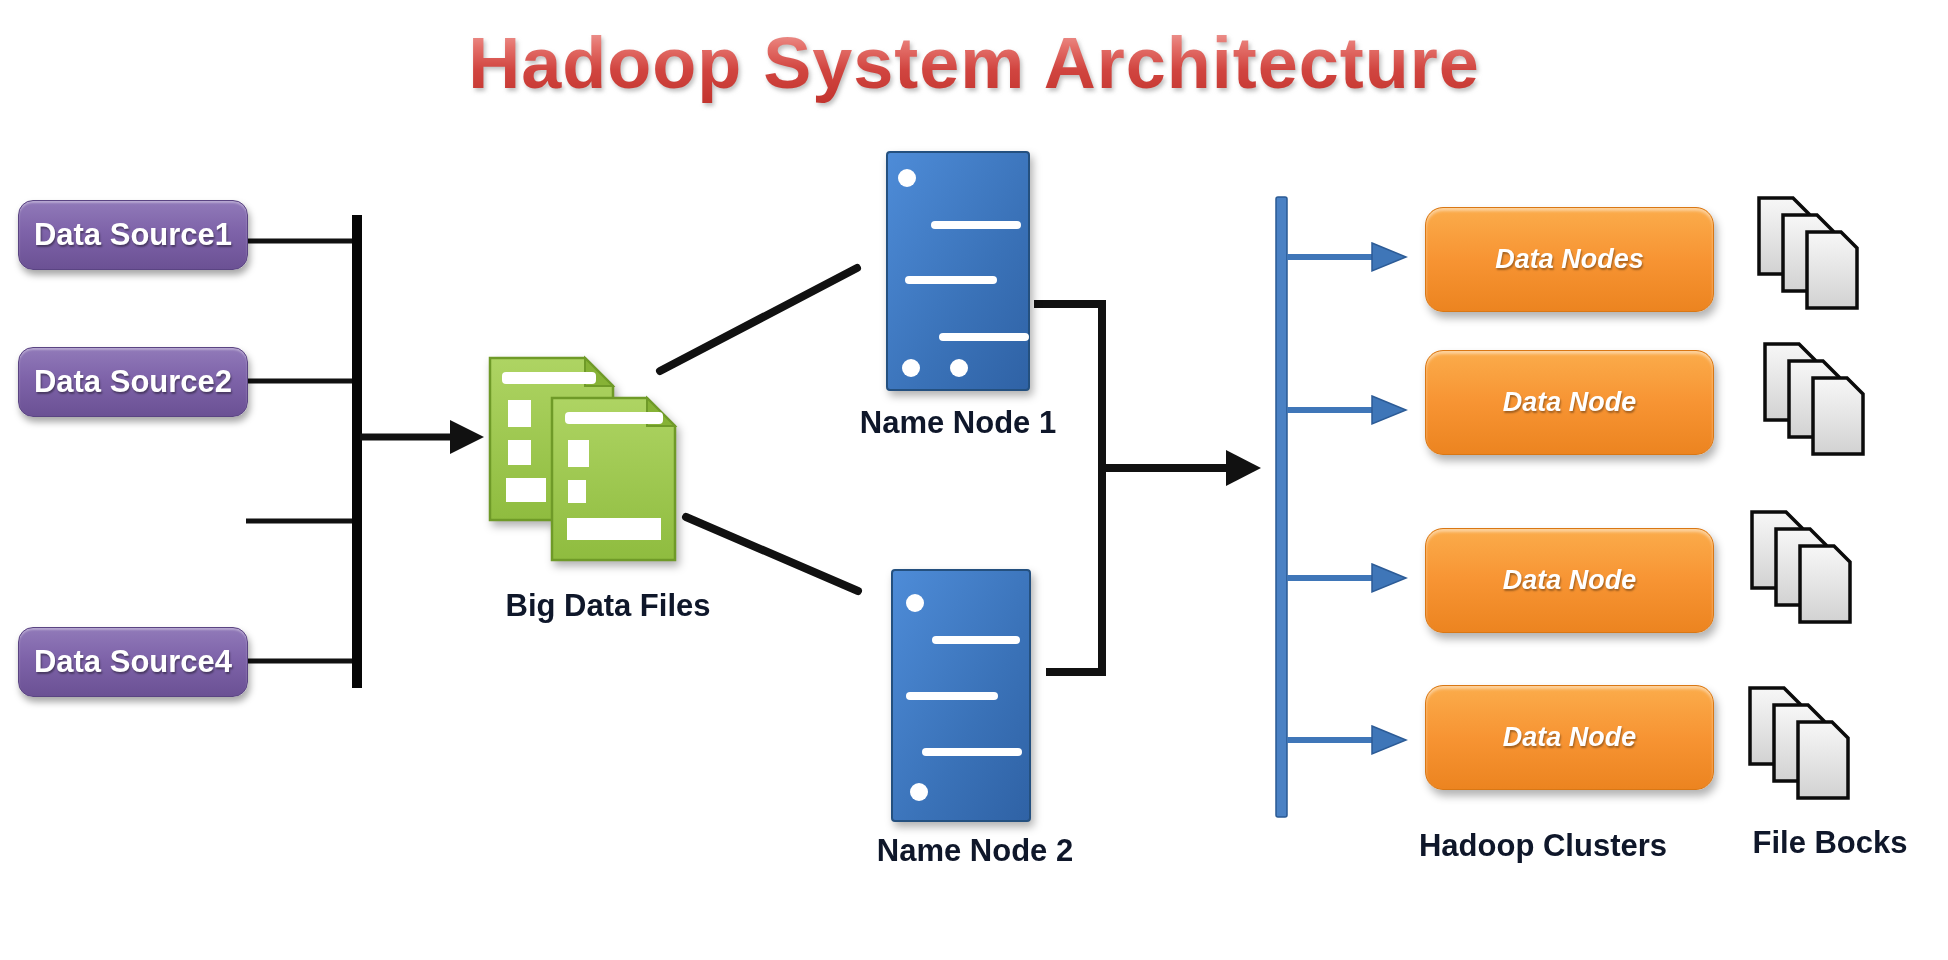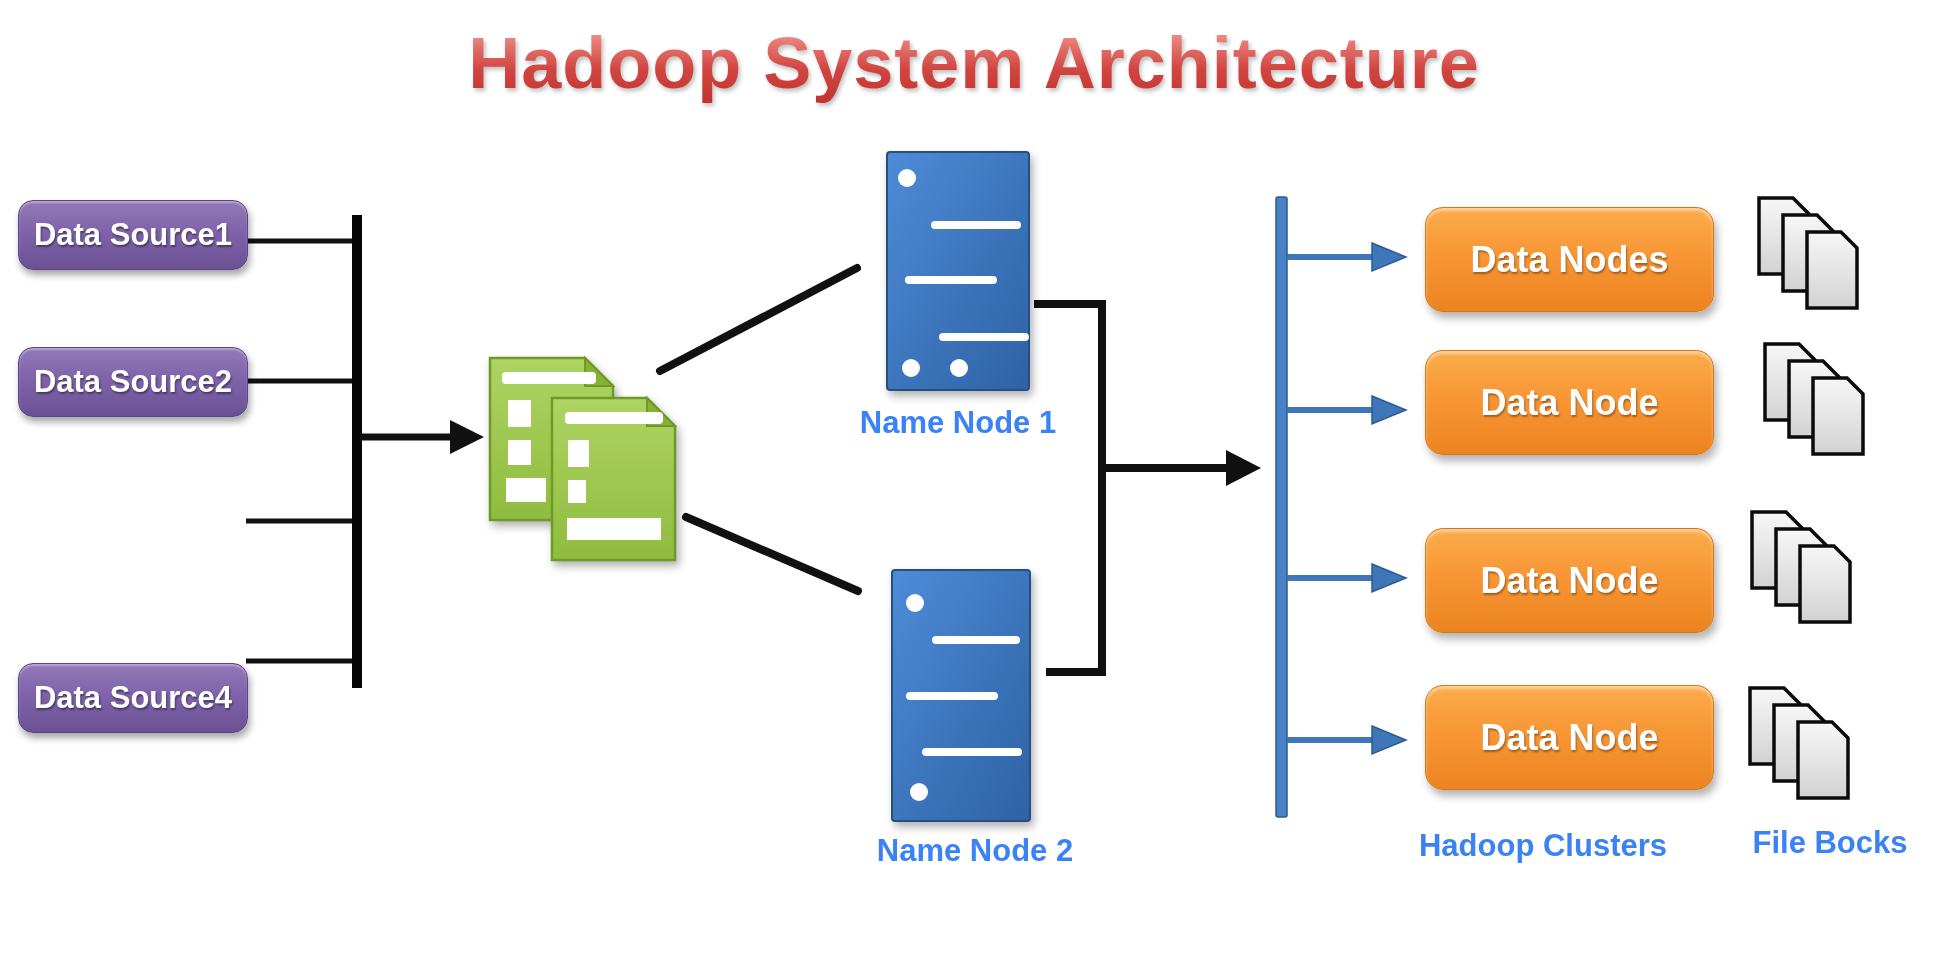--- a/index.html
+++ b/index.html
@@ -28,26 +28,27 @@
     color:#ffffff;font-size:31px;font-weight:bold;
     text-shadow:1px 2px 2px rgba(0,0,0,0.4);
   }
   
   .orange-box{
     left:1425px;width:287px;height:103px;border-radius:18px;
     background:linear-gradient(180deg,#fbac4b 0%,#f79433 50%,#ec8420 100%);
     border:1px solid #d97714;
     box-shadow:3px 6px 8px rgba(0,0,0,0.30), inset 0 3px 3px rgba(255,255,255,0.45);
     display:flex;align-items:center;justify-content:center;
-    color:#ffffff;font-size:36px;font-weight:bold;
+    color:#ffffff;font-size:27px;font-weight:bold;
     text-shadow:1px 2px 2px rgba(0,0,0,0.35);
+    font-style:italic;
   }
   
   .grp-label{
-    color:#3b82f6;font-size:31px;font-weight:bold;text-align:center;
+    color:#0f172a;font-size:31px;font-weight:bold;text-align:center;
   }
   svg{display:block;}
   .shadowed{filter:drop-shadow(3px 5px 4px rgba(0,0,0,0.30));}
 </style>
 </head>
 <body>
 
 <div id="stage">
 
   <div id="title" class="abs">Hadoop System Architecture</div>
@@ -94,21 +95,21 @@
       </g>
       <g>
         <line x1="1287" y1="740" x2="1374" y2="740" stroke-width="6" stroke="#3f76b8"></line>
         <polygon points="1372,726 1406,740 1372,754" stroke-width="1.5"></polygon>
       </g>
     </g>
   </svg>
 
   <div class="abs src-box" style="top:200px">Data Source1</div>
   <div class="abs src-box" style="top:347px">Data Source2</div>
-  <div class="abs src-box" style="top:663px">Data Source4</div>
+  <div class="abs src-box" style="top:627px">Data Source4</div>
 
   <svg class="abs shadowed" style="left:480px;top:348px" width="210" height="225" viewBox="0 0 210 225">
     <defs>
       <linearGradient id="grnGrad" x1="0" y1="0" x2="0" y2="1">
         <stop offset="0" stop-color="#aed463"></stop>
           <stop offset="1" stop-color="#8fbc3f"></stop>
       </linearGradient>
     </defs>
     <g>
       <path d="M10,10 L105,10 L133,38 L133,172 L10,172 Z" fill="url(#grnGrad)" stroke="#6f9a28" stroke-width="2.5"></path>
@@ -120,20 +121,21 @@
     </g>
     <g>
       <path d="M72,50 L167,50 L195,78 L195,212 L72,212 Z" fill="url(#grnGrad)" stroke="#6f9a28" stroke-width="2.5"></path>
       <path d="M167,50 L167,78 L195,78 Z" fill="#86b236" stroke="#6f9a28" stroke-width="2"></path>
       <rect x="85" y="64" width="98" height="12" rx="4" fill="#ffffff"></rect>
       <rect x="88" y="92" width="21" height="27" fill="#ffffff"></rect>
       <rect x="88" y="132" width="18" height="23" fill="#ffffff"></rect>
       <rect x="87" y="170" width="94" height="22" fill="#ffffff"></rect>
     </g>
   </svg>
+  <div class="abs grp-label" style="left:458px;top:588px;width:300px">Big Data Files</div>
 
   <svg class="abs shadowed" style="left:885px;top:150px" width="146" height="242" viewBox="0 0 146 242">
     <defs>
       <linearGradient id="bluGrad" x1="0" y1="0" x2="1" y2="1">
         <stop offset="0" stop-color="#4e8cd8"></stop>
           <stop offset="0.6" stop-color="#3a72b8"></stop>
           <stop offset="1" stop-color="#2f62a5"></stop>
       </linearGradient>
     </defs>
     <rect x="2" y="2" width="142" height="238" rx="3" fill="url(#bluGrad)" stroke="#24507f" stroke-width="2"></rect>

